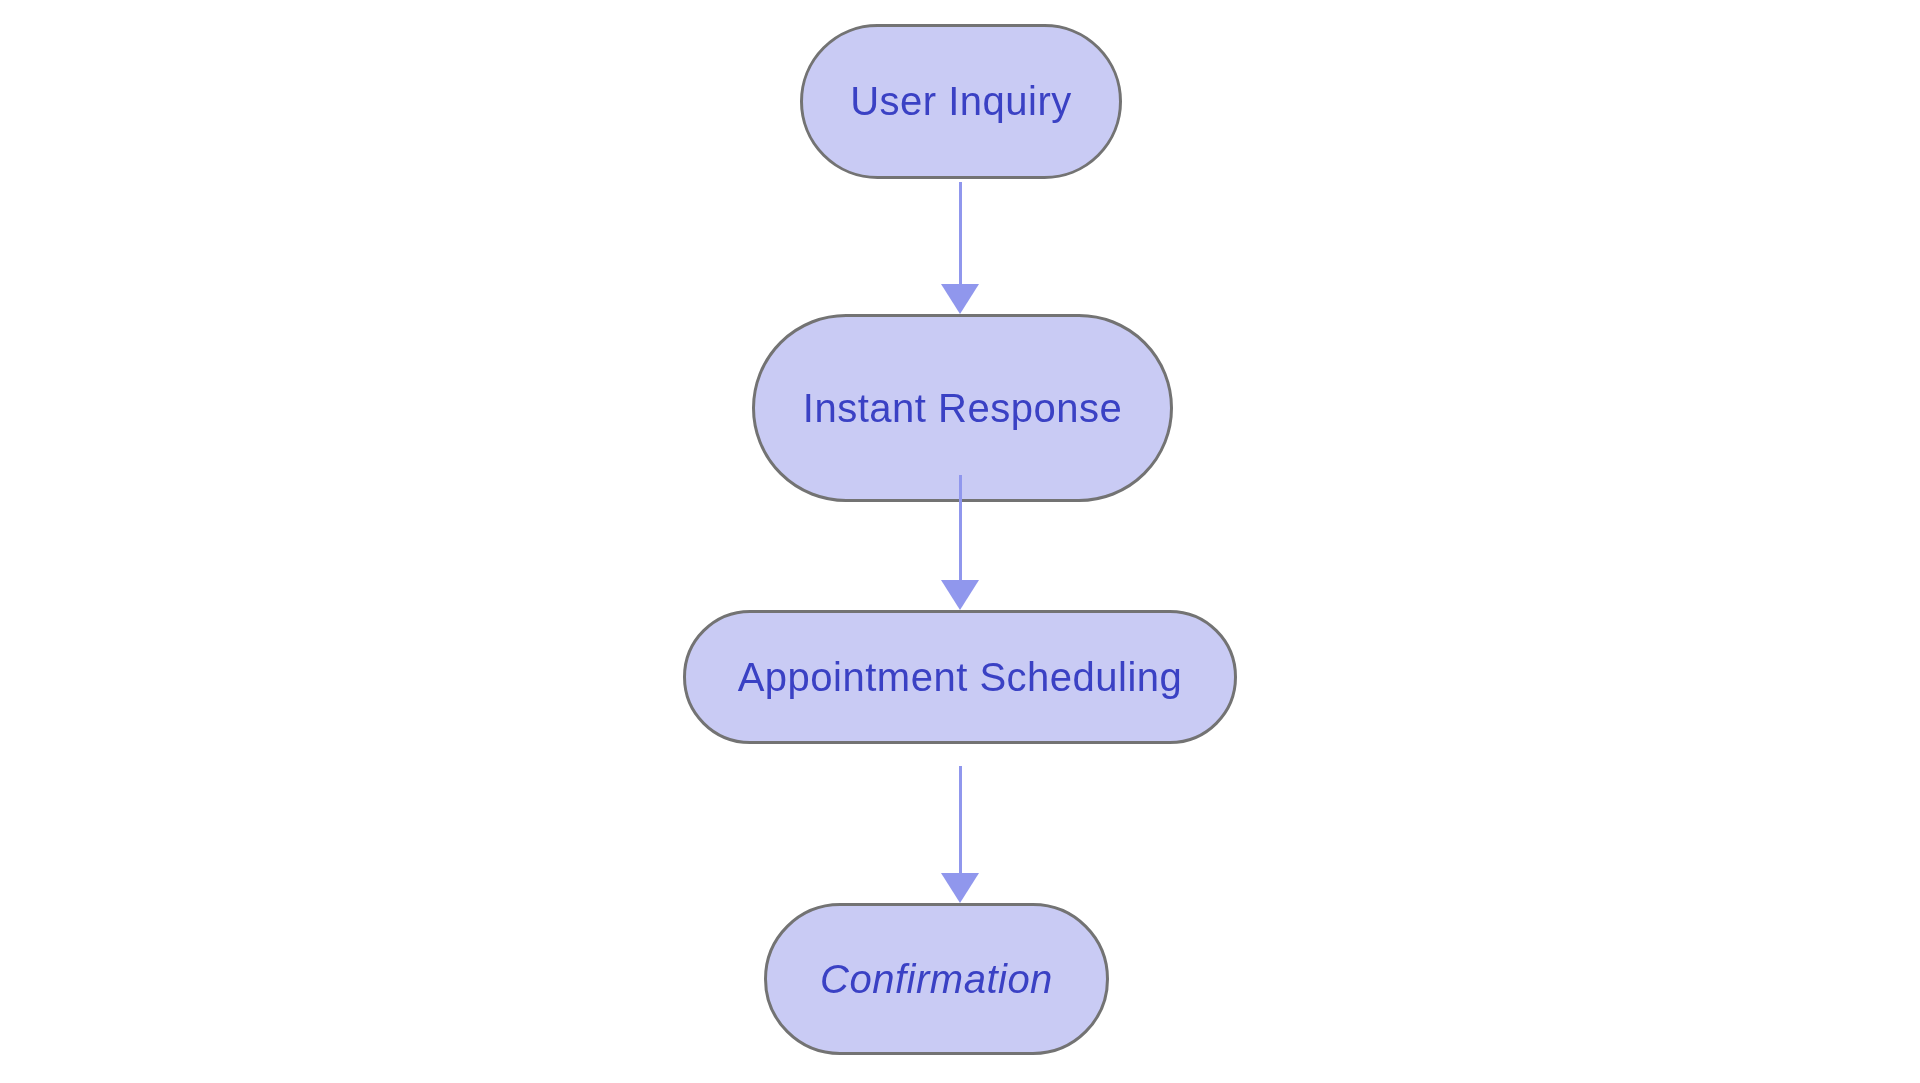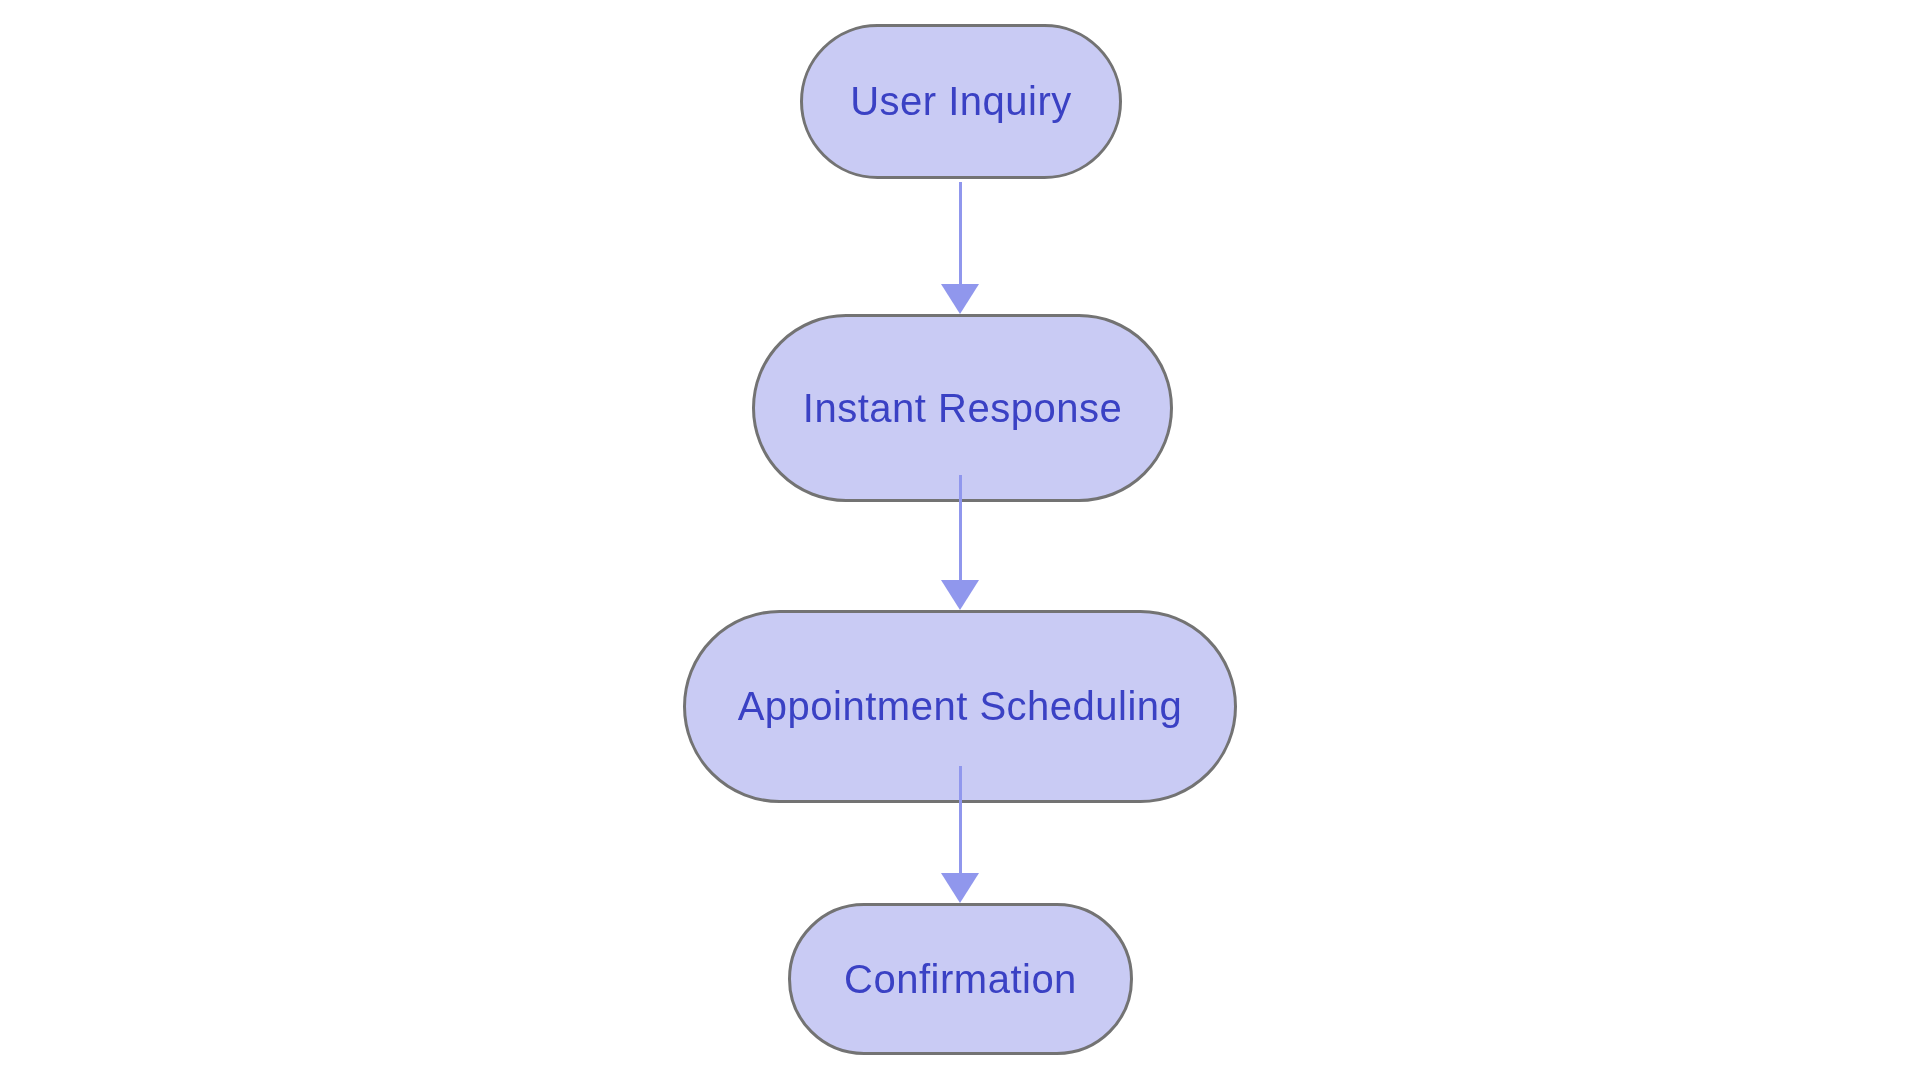--- a/index.html
+++ b/index.html
@@ -44,22 +44,22 @@
     position: absolute;
     width: 0;
     height: 0;
     border-left: 19px solid transparent;
     border-right: 19px solid transparent;
     border-top: 30px solid #9097ed;
   }
   
   .node-1 { left: 800px; top: 24px;  width: 322px; height: 155px; }
   .node-2 { left: 752px; top: 314px; width: 421px; height: 188px; }
-  .node-3 { left: 683px; top: 610px; width: 554px; height: 193px; }
-  .node-4 { left: 788px; top: 903px; width: 345px; height: 152px; }
+  .node-3 { left: 683px; top: 610px; width: 554px; height: 134px; }
+  .node-4 { left: 764px; top: 903px; width: 345px; height: 152px; font-style: italic; }
   
   .edge-line-1 { left: 959px; top: 182px; height: 103px; }
   .edge-head-1 { left: 941px; top: 284px; }
   .edge-line-2 { left: 959px; top: 475px; height: 106px; }
   .edge-head-2 { left: 941px; top: 580px; }
   .edge-line-3 { left: 959px; top: 766px; height: 108px; }
   .edge-head-3 { left: 941px; top: 873px; }
 </style>
 </head>
 <body>

